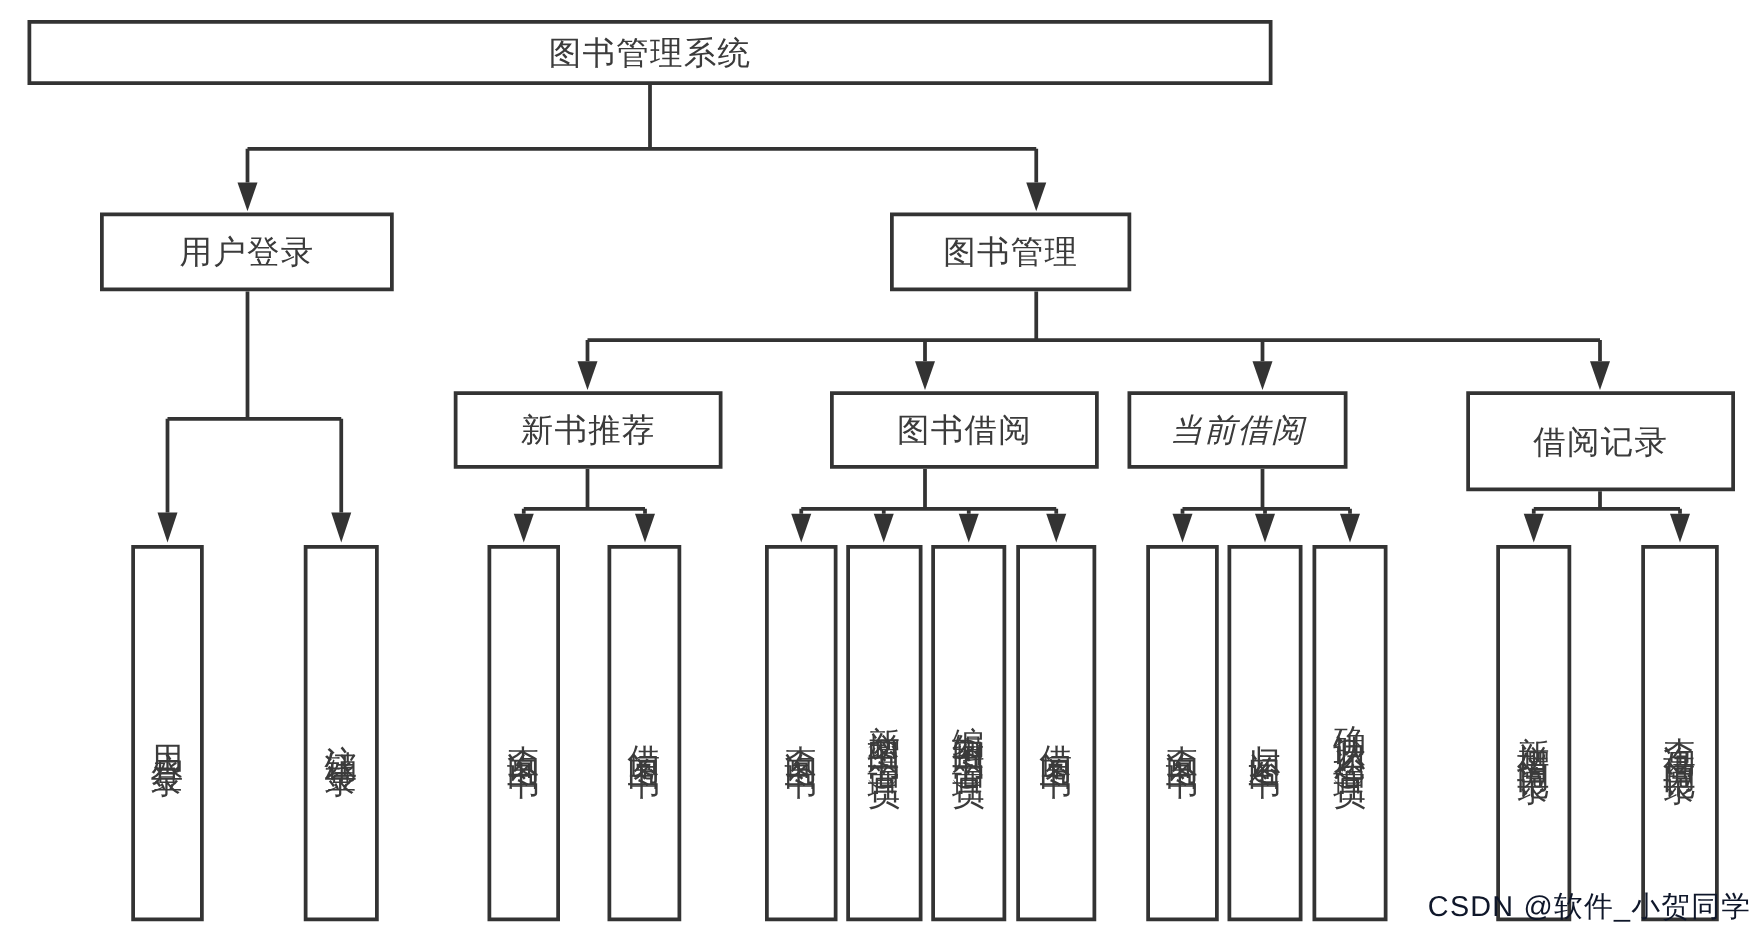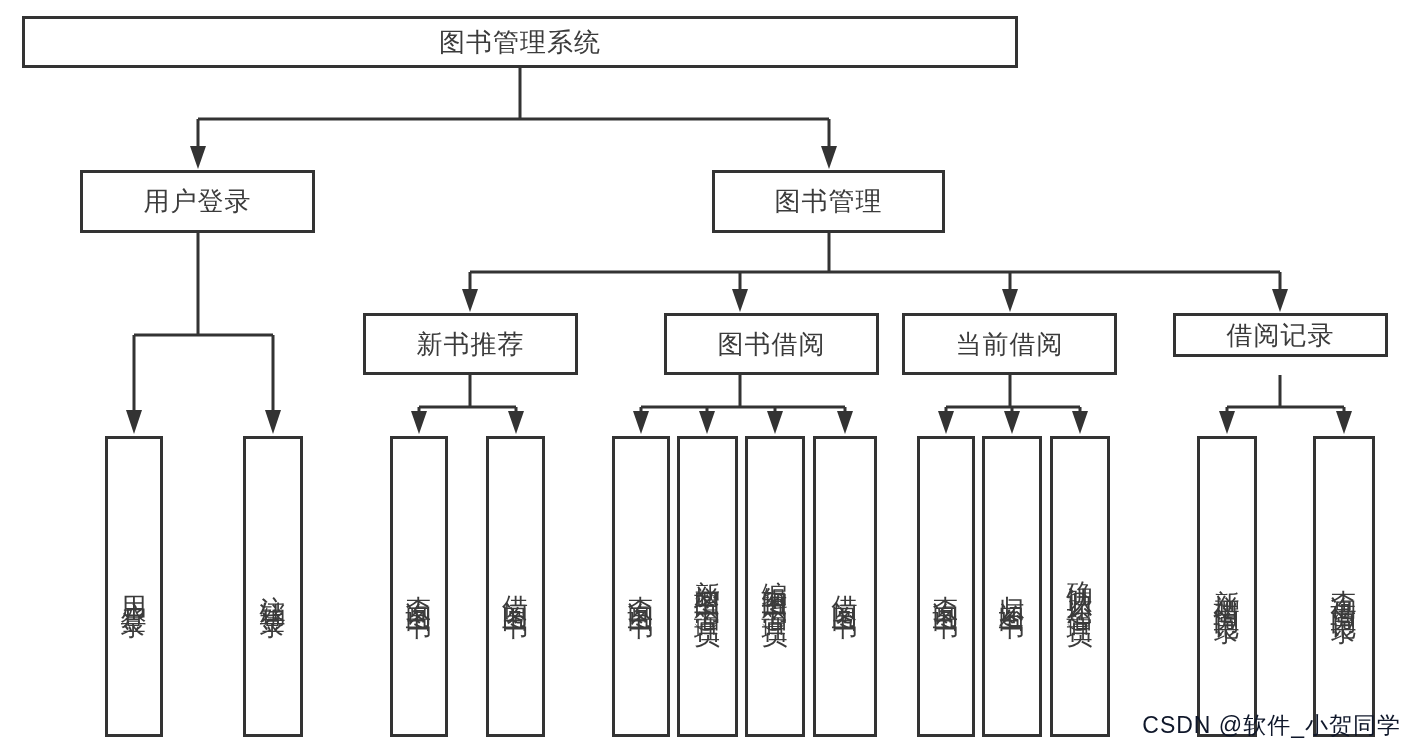--- a/index.html
+++ b/index.html
@@ -15,25 +15,25 @@
     text-align:right;
   }
   .node .label{font-size:26px;white-space:nowrap;letter-spacing:1px;}
   .leaf .label{
     writing-mode:vertical-rl;text-orientation:mixed;
     letter-spacing:6px;line-height:1;white-space:nowrap;
   }
   
   .n-root{left:22px;top:16px;width:996px;height:52px;}
   .n-user-login{left:80px;top:170px;width:235px;height:63px;}
-  .n-book-mgmt{left:712px;top:170px;width:233px;height:63px;}
+  .n-book-mgmt{left:712px;top:170px;width:193px;height:63px;}
   .n-new-book{left:363px;top:313px;width:215px;height:62px;}
   .n-book-borrow{left:633px;top:313px;width:215px;height:62px;margin-left:31px;}
-  .n-current-borrow{left:902px;top:313px;width:215px;height:62px;}
-  .n-borrow-record{left:1173px;top:313px;width:215px;height:44px;}
+  .n-current-borrow{left:902px;top:313px;width:176px;height:62px;font-style:italic;}
+  .n-borrow-record{left:1173px;top:313px;width:215px;height:80px;}
   
   .leaf{top:436px;height:301px;}
   .l-a1{left:105px;width:58px;}
   .l-a2{left:243px;width:60px;}
   .l-b1{left:390px;width:58px;}
   .l-b2{left:486px;width:59px;}
   .l-c1{left:612px;width:58px;}
   .l-c2{left:677px;width:61px;}
   .l-c3{left:745px;width:60px;}
   .l-c4{left:813px;width:64px;}

